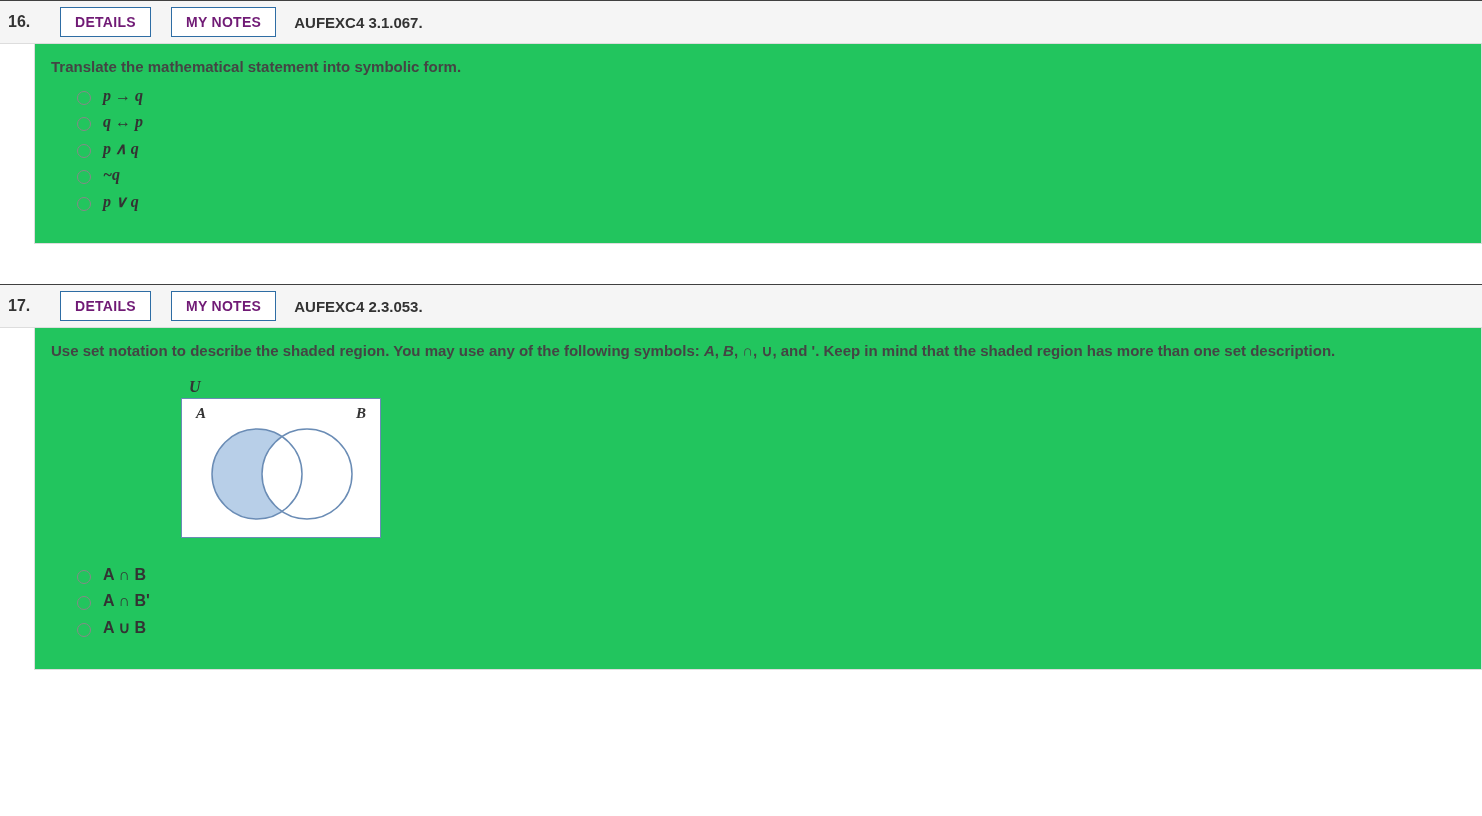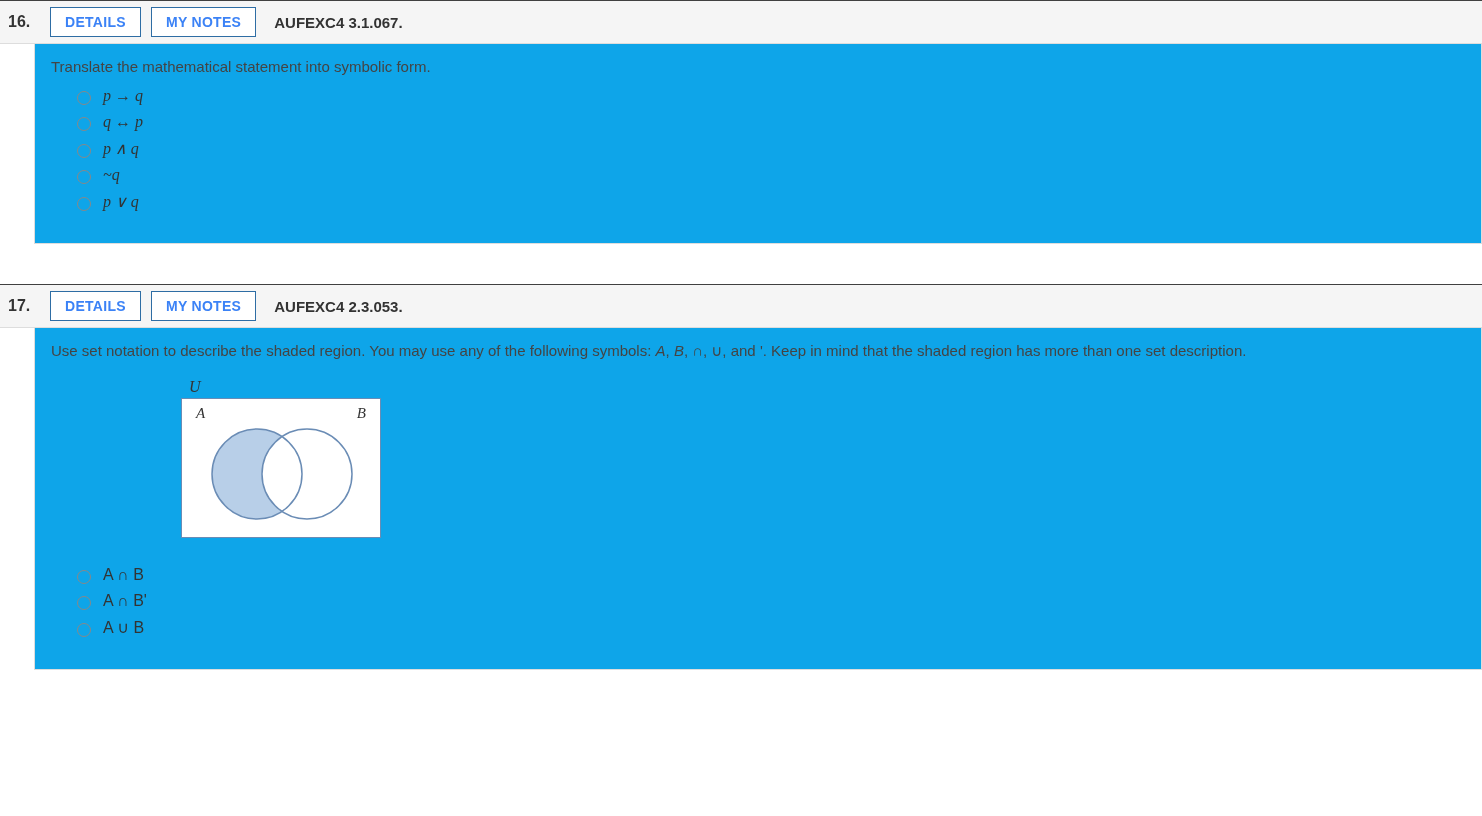--- a/index.html
+++ b/index.html
@@ -28,39 +28,41 @@
     .q-number {
       font-weight: bold;
       color: #333;
       font-size: 16px;
       margin-right: 4px;
       width: 28px;
     }
     .btn {
       border: 1.5px solid #2e6da4;
       background: #fff;
-      color: #3b82f6;
+      color: #701a75;
       font-weight: 600;
       font-size: 14px;
       padding: 6px 14px;
       cursor: pointer;
       letter-spacing: 0.3px;
+      margin-left: 10px;
     }
     .problem-code {
       font-weight: bold;
       color: #333;
       font-size: 15px;
       margin-left: 8px;
     }
     .question-body {
       border: 1px solid #ddd;
       border-top: none;
       margin-left: 34px;
       padding: 14px 8px 28px 16px;
-      background: #0ea5e9;
+      background: #22c55e;
+      font-weight: bold;
     }
     .prompt {
       color: #444;
       margin-bottom: 8px;
       font-size: 15px;
     }
     .statement {
       color: #444;
       margin-left: 56px;
       margin-bottom: 16px;

